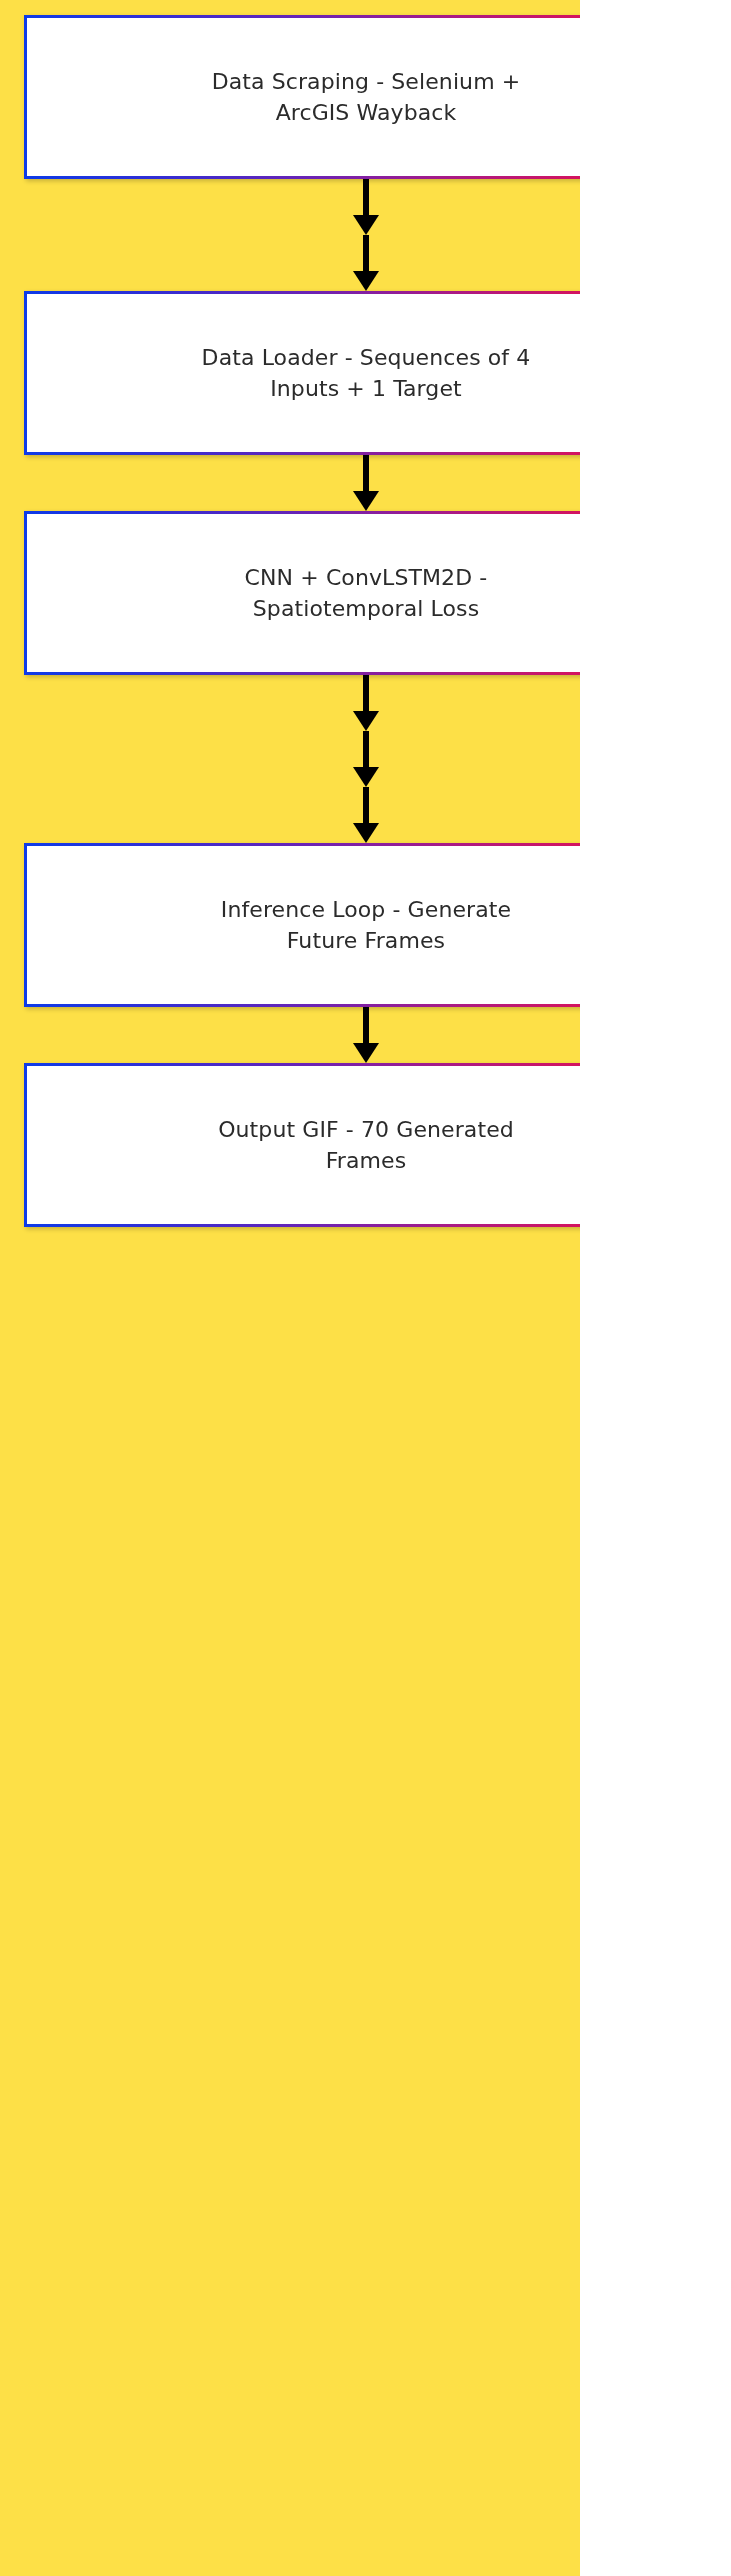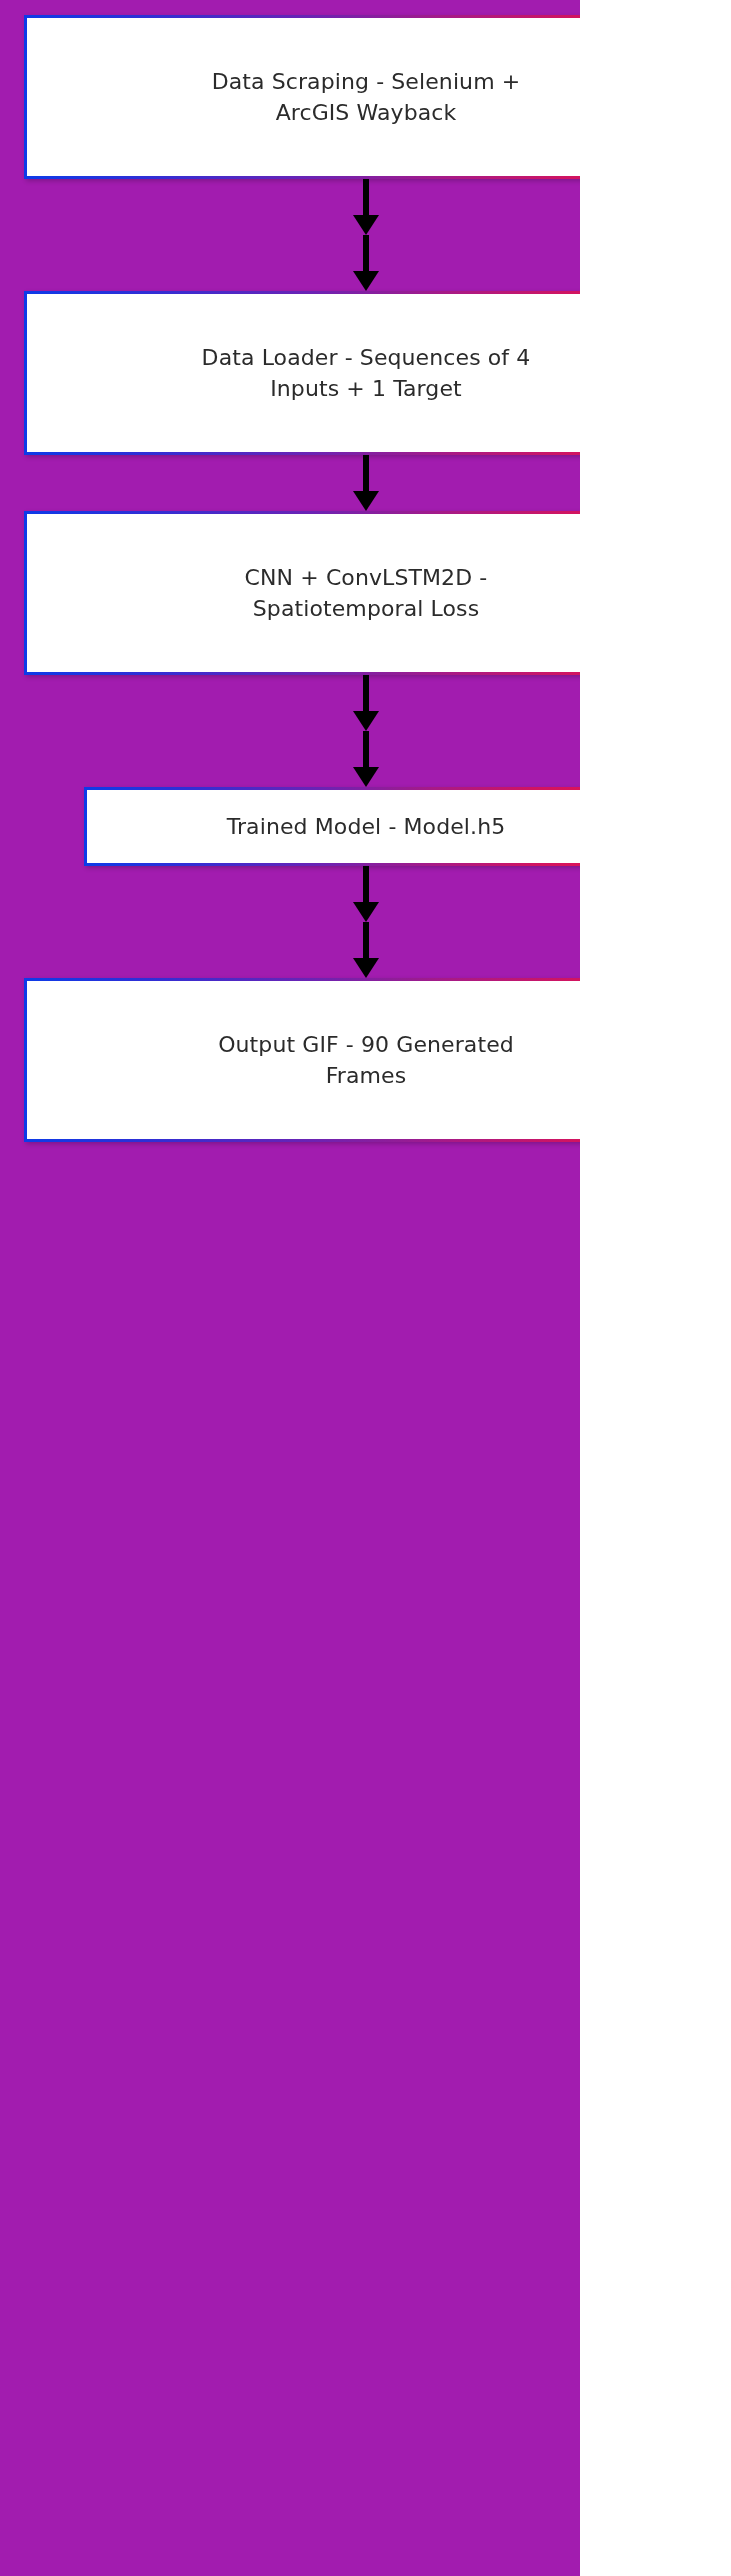--- a/index.html
+++ b/index.html
@@ -10,21 +10,21 @@
   }
 
   body {
     font-family: "DejaVu Sans", sans-serif;
   }
 
   #flowchart-page {
     position: relative;
     width: 580px;
     height: 2576px;
-    background: #a21caf;
+    background: #fde047;
     overflow: hidden;
   }
 
   .flow-stack {
     position: absolute;
     left: 0;
     top: 0;
     width: 732px;
     height: 2576px;
     display: flex;
@@ -155,35 +155,36 @@
       <div class="connector-shaft"></div>
       <div class="connector-head"></div>
     </div>
 
 
     <div class="connector connector-5">
       <div class="connector-shaft"></div>
       <div class="connector-head"></div>
     </div>
 
-    <div class="node node-narrow">
-      <span class="node-label">Trained Model - Model.h5</span>
-    </div>
 
     <div class="connector connector-6">
       <div class="connector-shaft"></div>
       <div class="connector-head"></div>
     </div>
 
+    <div class="node node-wide">
+      <span class="node-label">Inference Loop - Generate
+Future Frames</span>
+    </div>
 
     <div class="connector connector-7">
       <div class="connector-shaft"></div>
       <div class="connector-head"></div>
     </div>
 
     <div class="node node-wide">
-      <span class="node-label">Output GIF - 90 Generated
+      <span class="node-label">Output GIF - 70 Generated
 Frames</span>
     </div>
 
   </div>
 </div>
 
 
 </body></html>

